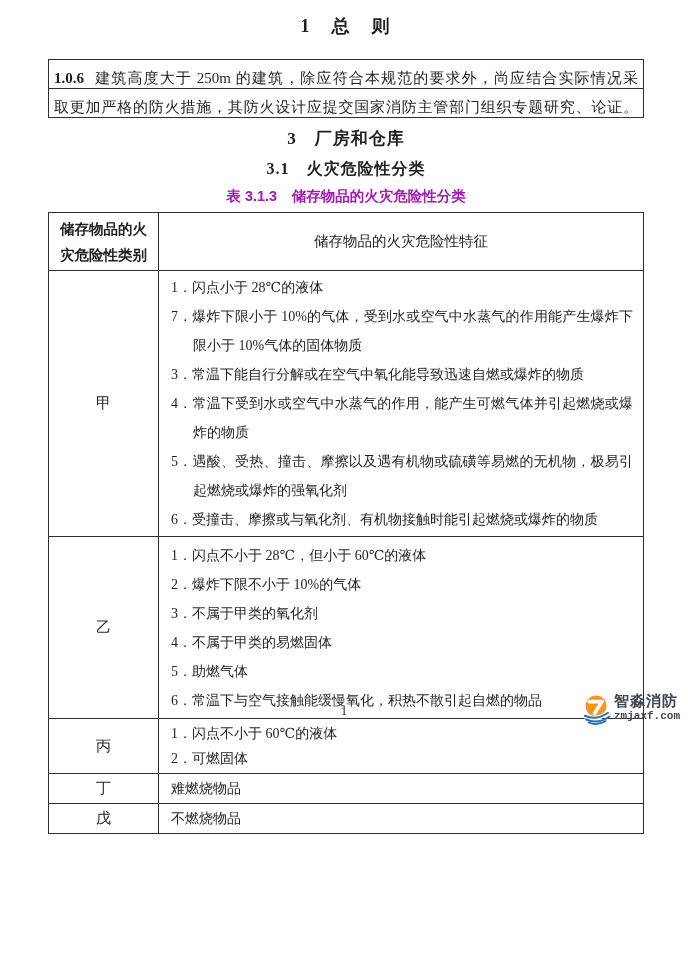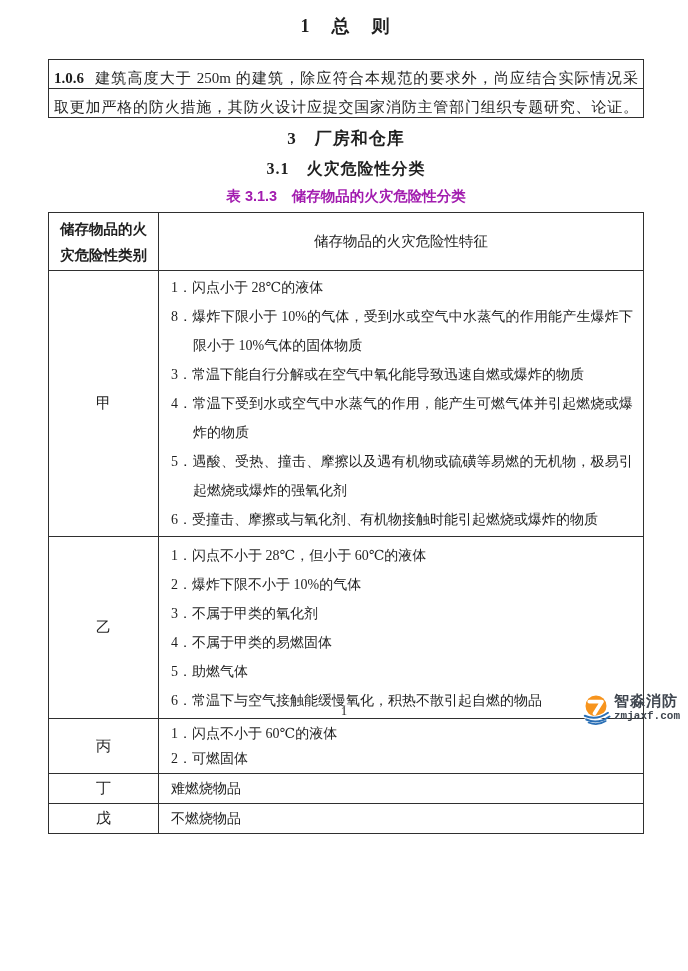--- a/index.html
+++ b/index.html
@@ -160,21 +160,21 @@
       <tr>
         <th class="cat-h">储存物品的火灾危险性类别</th>
         <th class="feat-h">储存物品的火灾危险性特征</th>
       </tr>
     </thead>
     <tbody>
         <tr class="r0">
           <td class="cat-cell">甲</td>
           <td class="items-cell">
             <div class="item">1．闪点小于 28℃的液体</div>
-            <div class="item">8．爆炸下限小于 10%的气体，受到水或空气中水蒸气的作用能产生爆炸下限小于 10%气体的固体物质</div>
+            <div class="item">7．爆炸下限小于 10%的气体，受到水或空气中水蒸气的作用能产生爆炸下限小于 10%气体的固体物质</div>
             <div class="item">3．常温下能自行分解或在空气中氧化能导致迅速自燃或爆炸的物质</div>
             <div class="item">4．常温下受到水或空气中水蒸气的作用，能产生可燃气体并引起燃烧或爆炸的物质</div>
             <div class="item">5．遇酸、受热、撞击、摩擦以及遇有机物或硫磺等易燃的无机物，极易引起燃烧或爆炸的强氧化剂</div>
             <div class="item">6．受撞击、摩擦或与氧化剂、有机物接触时能引起燃烧或爆炸的物质</div>
           </td>
         </tr>
         <tr class="r1">
           <td class="cat-cell">乙</td>
           <td class="items-cell">
             <div class="item">1．闪点不小于 28℃，但小于 60℃的液体</div>

